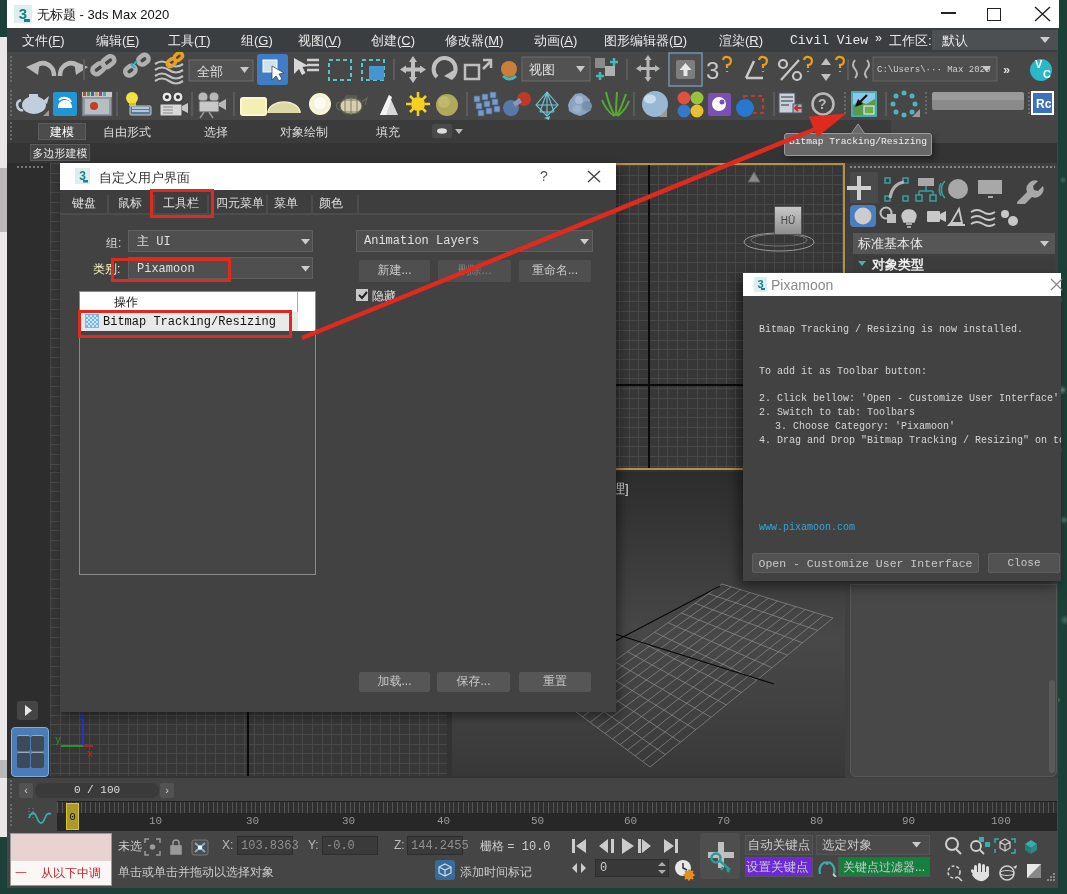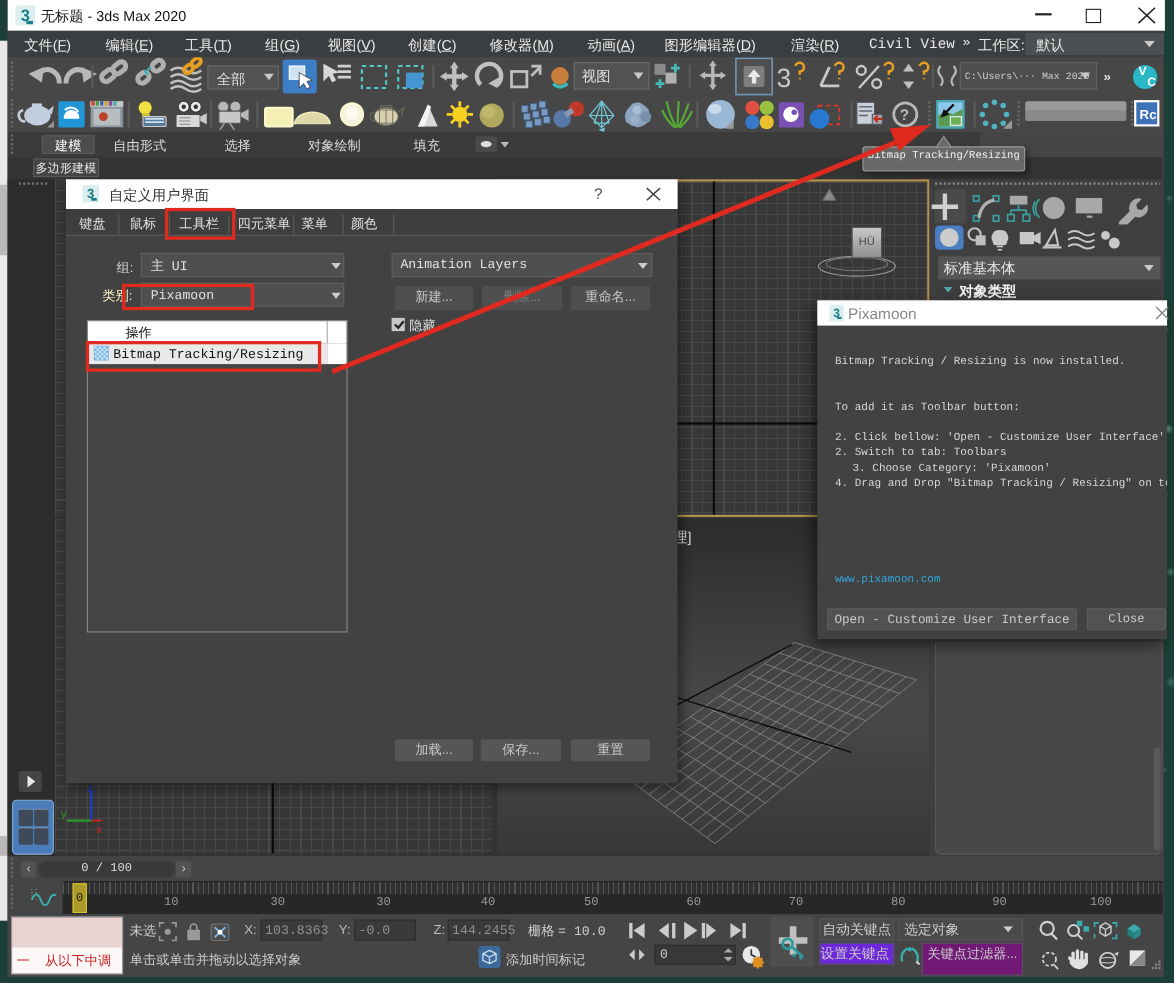--- a/index.html
+++ b/index.html
@@ -576,21 +576,21 @@
   <div class="ab" style="left:738px;top:26px;width:68px;height:20px;background:#6d28d9;border:1px solid #555;line-height:19px;text-align:left;font-size:12.5px">设置关键点</div>
   <div class="ab" style="left:809px;top:4px;width:114px;height:20px;background:#4a4a4a;border:1px solid #555;line-height:19px;font-size:12.5px"><span style="margin-left:5px">选定对象</span></div>
   <svg class="ab" style="left:905px;top:11px" width="9" height="6">
       <path d="M0 0 L9 0 L4.5 5.5 Z" fill="#ccc"></path>
     </svg>
   <svg class="ab" style="left:810px;top:28px" width="20" height="18" viewBox="0 0 20 18">
       <path d="M3 15 q-2 -8 5 -12 m4 0 q7 4 5 12" stroke="#3aacac" stroke-width="2.2" fill="none"></path>
       <circle cx="10" cy="4" r="2" fill="#3aacac"></circle>
       <path d="M16 15 l3 3" stroke="#ccc" stroke-width="2"></path>
     </svg>
-  <div class="ab" style="left:831px;top:26px;width:92px;height:30px;background:#701a75;border:1px solid #555;line-height:19px;font-size:12px"><span style="margin-left:4px">关键点过滤器...</span></div>
+  <div class="ab" style="left:831px;top:26px;width:92px;height:20px;background:#15803d;border:1px solid #555;line-height:19px;font-size:12px"><span style="margin-left:4px">关键点过滤器...</span></div>
 
   <svg class="ab" style="left:564px;top:31px" width="16" height="12">
       <path d="M6 1 L1 6 L6 11 Z M10 1 L15 6 L10 11 Z" fill="#ccc"></path>
     </svg>
   <div class="ab mono" style="left:588px;top:28px;width:74px;height:18px;background:#383838;border:1px solid #2e2e2e;color:#ccc;font-size:12px;line-height:17px"><span style="margin-left:4px">0</span></div>
   <svg class="ab" style="left:650px;top:30px" width="10" height="14">
       <path d="M1 5 L5 1 L9 5 Z" fill="#aaa"></path>
       <path d="M1 9 L5 13 L9 9 Z" fill="#aaa"></path>
     </svg>
   <svg class="ab" style="left:666px;top:28px" width="22" height="22" viewBox="0 0 22 22">

